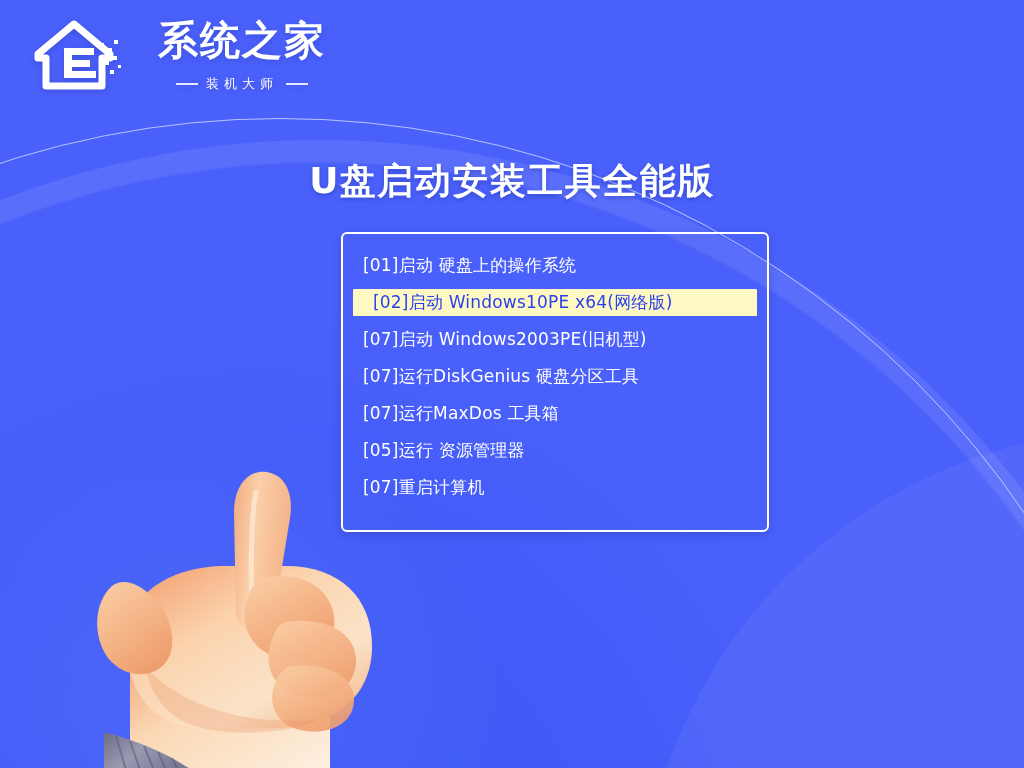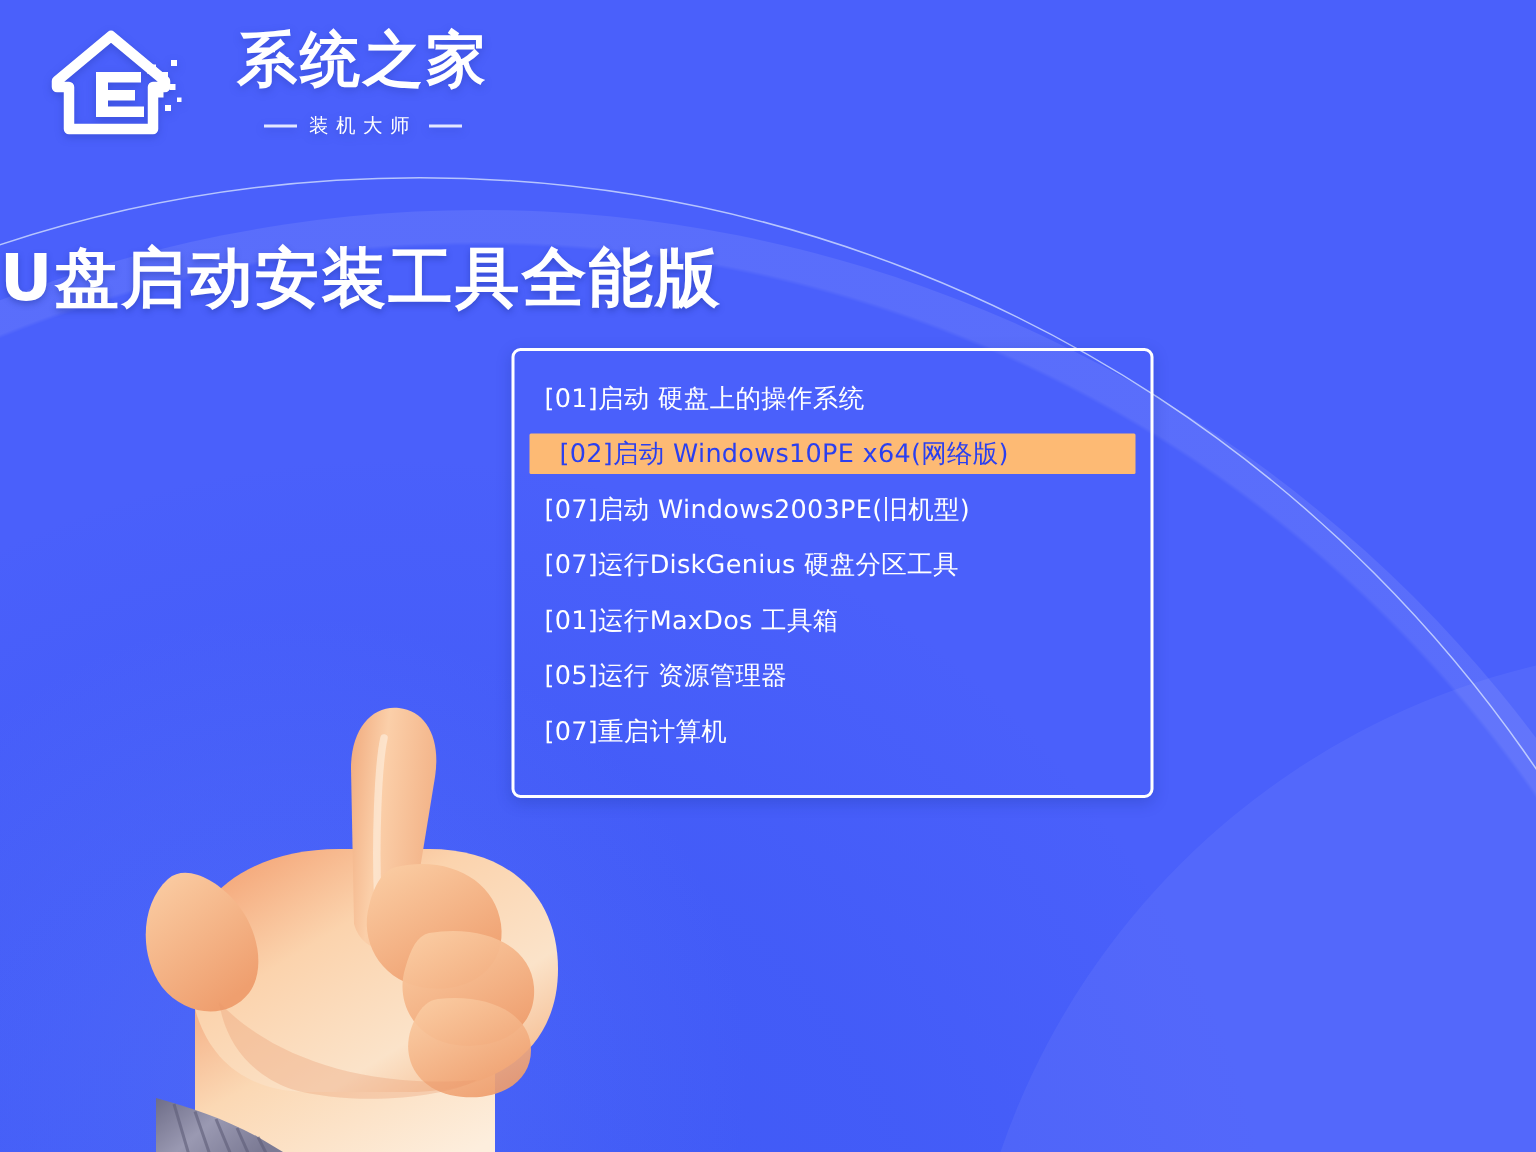--- a/index.html
+++ b/index.html
@@ -85,21 +85,22 @@
   .sub-dash { flex:0 0 22px; height:2px; background:rgba(255,255,255,0.85); }
   #logo-sub {
     font-size:13px; color:#ffffff; letter-spacing:5px;
     font-family:"DejaVu Sans","Liberation Sans",sans-serif;
     white-space:nowrap;
   }
 
   
   #headline {
     position:absolute; left:0; right:0; top:157px;
-    font-size:43px; font-weight:700; color:#ffffff;
+    text-align:center;
+    font-size:36px; font-weight:700; color:#ffffff;
     letter-spacing:1.5px;
     font-family:"DejaVu Sans","Liberation Sans",sans-serif;
     text-shadow:0 2px 4px rgba(18,38,130,0.35);
   }
 
   
   #menu-panel {
     position:absolute;
     left:341px; top:232px;
     width:428px; height:300px;
@@ -116,21 +117,21 @@
     display:flex; align-items:center;
     padding:0 10px;
     color:#ffffff;
     font-size:17px;
     letter-spacing:0.2px;
     white-space:nowrap;
     font-family:"DejaVu Sans","Liberation Sans",sans-serif;
     border-radius:1px;
   }
   .menu-item.selected {
-    background:#fdba74;
+    background:#fef9c3;
     color:#2a3ff0;
     padding-left:20px;
   }
 
   
   #hand { position:absolute; left:86px; top:470px; width:320px; height:300px; }
   #hand svg { display:block; width:320px; height:300px; overflow:visible; }
 </style>
 </head>
 <body>
@@ -176,21 +177,21 @@
   </div>
 
   <div id="headline">U盘启动安装工具全能版</div>
 
   <div id="menu-panel">
     <div id="menu-list">
       <div class="menu-item">[01]启动 硬盘上的操作系统</div>
       <div class="menu-item selected">[02]启动 Windows10PE x64(网络版)</div>
       <div class="menu-item">[07]启动 Windows2003PE(旧机型)</div>
       <div class="menu-item">[07]运行DiskGenius 硬盘分区工具</div>
-      <div class="menu-item">[01]运行MaxDos 工具箱</div>
+      <div class="menu-item">[07]运行MaxDos 工具箱</div>
       <div class="menu-item">[05]运行 资源管理器</div>
       <div class="menu-item">[07]重启计算机</div>
     </div>
   </div>
 
   <div id="hand">
     <svg viewBox="0 0 320 300" xmlns="http://www.w3.org/2000/svg" aria-hidden="true">
       <defs>
         <linearGradient id="gFinger" x1="0" y1="0" x2="1" y2="0.3">
           <stop offset="0%" stop-color="#f0a97c"></stop>

